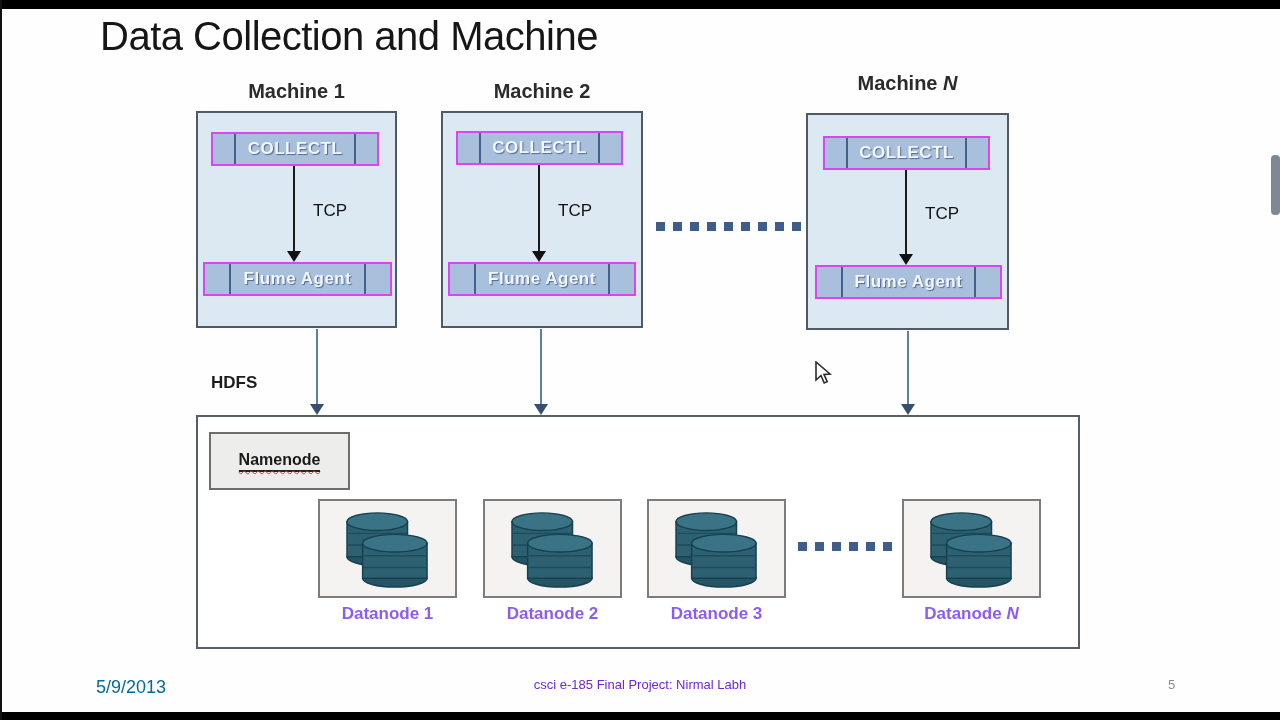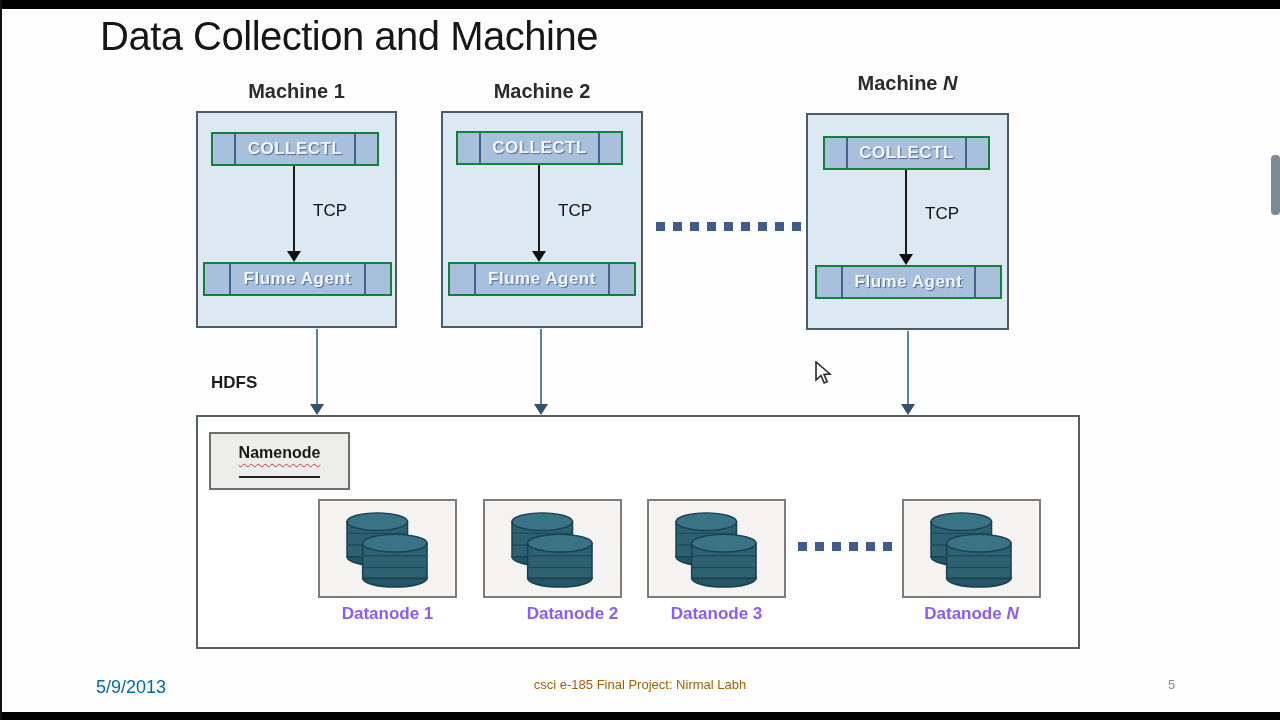--- a/index.html
+++ b/index.html
@@ -10,21 +10,21 @@
   .bar-top{position:absolute;left:0;top:0;width:1280px;height:9px;background:#000;}
   .bar-bottom{position:absolute;left:0;top:712px;width:1280px;height:8px;background:#000;}
   .edge-left{position:absolute;left:0;top:0;width:2px;height:720px;background:#111;}
 
   .title{position:absolute;left:100px;top:14px;font-size:40px;color:#161616;
          letter-spacing:-0.5px;font-weight:400;}
 
   .machine-label{position:absolute;font-size:20px;font-weight:700;color:#2b2b2b;text-align:center;}
   .machine-box{position:absolute;background:#dde9f2;border:2px solid #4e5a66;box-sizing:border-box;}
 
-  .node-bar{position:absolute;background:#a9c0dd;border:2px solid #15803d;box-sizing:border-box;
+  .node-bar{position:absolute;background:#a9c0dd;border:2px solid #d946ef;box-sizing:border-box;
             display:flex;align-items:center;justify-content:center;}
   .node-bar .bar-text{color:#f3f7fc;font-weight:700;font-size:17px;letter-spacing:0.5px;
             text-shadow:1px 1px 1px rgba(70,95,140,0.9);}
   .seg-l,.seg-r{position:absolute;top:0;bottom:0;width:0;border-left:2px solid #44618e;}
   .seg-l{left:13%;} .seg-r{right:13%;}
 
   .vline-black{position:absolute;width:0;border-left:2px solid #1a1a1a;}
   .ahead-black{position:absolute;width:0;height:0;border-left:7px solid transparent;
                border-right:7px solid transparent;border-top:11px solid #111;}
   .tcp-label{position:absolute;font-size:17px;color:#111;}
@@ -36,31 +36,31 @@
   .dotted-h{position:absolute;height:9px;
             background:repeating-linear-gradient(90deg,#3f5d8c 0 9px,transparent 9px 17px);}
 
   .hdfs-label{position:absolute;left:211px;top:373px;font-size:17px;font-weight:700;color:#1c1c1c;}
   .hdfs-box{position:absolute;left:196px;top:415px;width:884px;height:234px;background:#fff;
             border:2px solid #565f68;box-sizing:border-box;}
 
   .namenode-box{position:absolute;left:209px;top:432px;width:141px;height:58px;background:#ededec;
                 border:2px solid #6e6e6e;box-sizing:border-box;display:flex;align-items:center;justify-content:center;}
   .namenode-text{font-size:16px;font-weight:700;color:#1a1a1a;border-bottom:2px solid #222;
-                 text-decoration:underline wavy #c23b3b 1px;text-underline-offset:5px;padding-bottom:14px;}
+                 text-decoration:underline wavy #c23b3b 1px;text-underline-offset:5px;padding-bottom:1px;}
 
   .datanode-box{position:absolute;top:499px;width:139px;height:99px;background:#f4f3f1;
                 border:2px solid #7c7c7c;box-sizing:border-box;display:flex;align-items:center;justify-content:center;}
   .datanode-label{position:absolute;top:604px;width:139px;text-align:center;font-size:17px;
                   font-weight:700;color:#8b5cf6;}
   .it{font-style:italic;}
 
   .footer-date{position:absolute;left:96px;top:677px;font-size:18px;color:#0369a1;}
   .footer-center{position:absolute;left:0;top:677px;width:1280px;text-align:center;
-                 font-size:13px;color:#a16207;}
+                 font-size:13px;color:#6d28d9;}
   .footer-page{position:absolute;left:1168px;top:677px;font-size:13px;color:#8c8c8c;}
 
   .scroll-thumb{position:absolute;left:1271px;top:155px;width:9px;height:60px;background:#7e8994;
                 border-radius:4px;}
   .cursor{position:absolute;left:814px;top:361px;}
 </style>
 </head>
 <body>
 
 <div id="slide">
@@ -170,21 +170,21 @@
         <line x1="14" y1="38" x2="76" y2="38" stroke="#1d4d5c"></line>
         <ellipse cx="45" cy="14" rx="31" ry="9" fill="#3a7385"></ellipse>
         <ellipse cx="63" cy="72" rx="33" ry="9" fill="#255564"></ellipse>
         <rect x="30" y="36" width="66" height="36" fill="#2d6172"></rect>
         <line x1="30" y1="49" x2="96" y2="49" stroke="#1d4d5c"></line>
         <line x1="30" y1="61" x2="96" y2="61" stroke="#1d4d5c"></line>
         <ellipse cx="63" cy="36" rx="33" ry="9" fill="#3a7385"></ellipse>
       </g>
     </svg>
   </div>
-  <div class="datanode-label" style="left:503px;">
+  <div class="datanode-label" style="left:483px;">
     <span>Datanode</span>&nbsp;<span>2</span>
   </div>
 
   <div class="datanode-box" style="left:647px;">
     <svg width="112" height="82" viewBox="0 0 112 84">
       <g stroke="#17414e" stroke-width="1.5">
         <ellipse cx="45" cy="50" rx="31" ry="9" fill="#255564"></ellipse>
         <rect x="14" y="14" width="62" height="36" fill="#2d6172"></rect>
         <line x1="14" y1="26" x2="76" y2="26" stroke="#1d4d5c"></line>
         <line x1="14" y1="38" x2="76" y2="38" stroke="#1d4d5c"></line>

